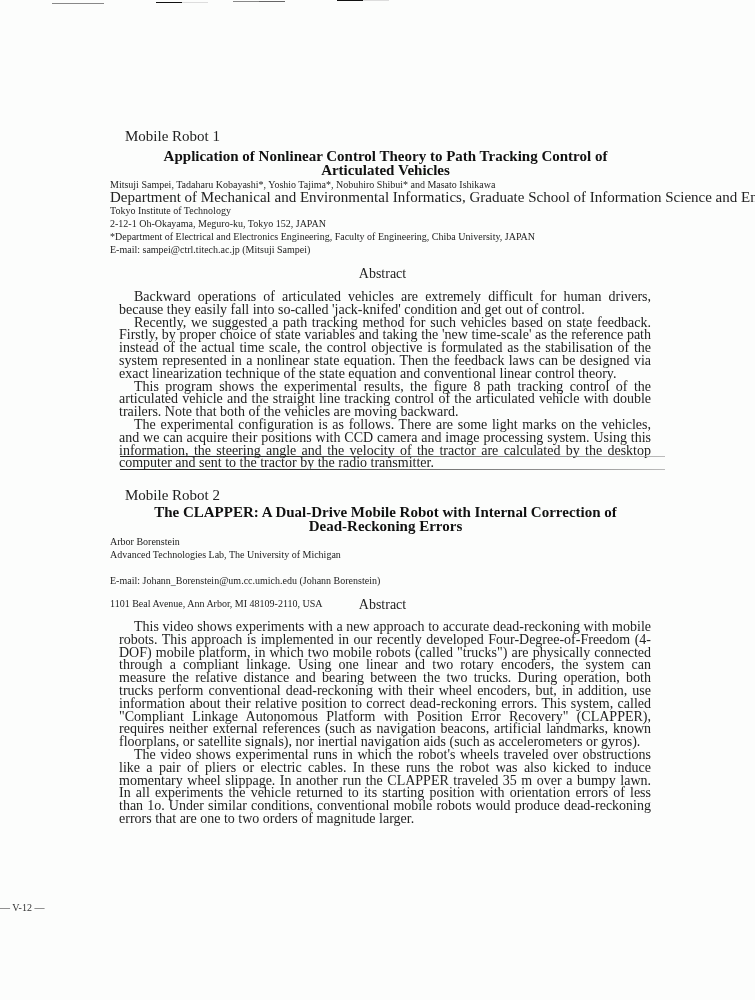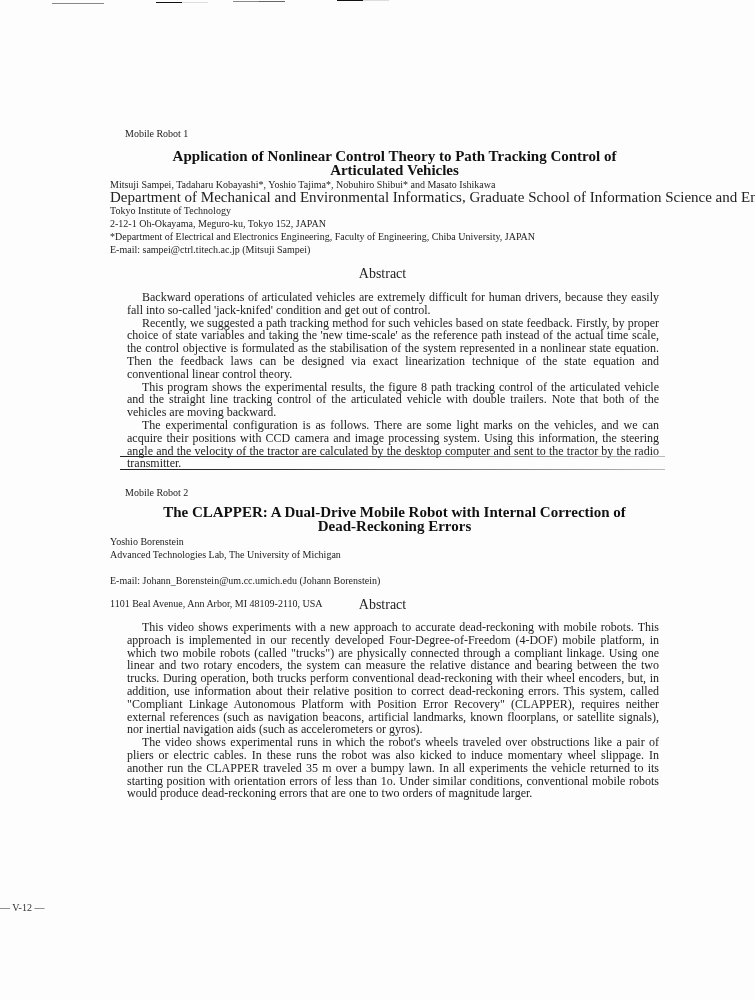--- a/index.html
+++ b/index.html
@@ -29,27 +29,27 @@
     }
     .page {
       position: absolute;
       left: 110px;
       top: 0;
       width: 545px;
     }
     .section-label {
       position: absolute;
       left: 15px;
-      font-size: 10px;
+      font-size: 15px;
       font-family: "Liberation Serif", serif;
       color: #222;
     }
     .title {
       position: absolute;
-      left: 12px;
+      left: 3px;
       width: 545px;
       text-align: center;
       font-family: "Liberation Serif", serif;
       font-weight: bold;
       font-size: 15px;
       line-height: 15px;
       color: #111;
     }
     .center-line {
       position: absolute;
@@ -65,24 +65,24 @@
       position: absolute;
       left: 0;
       width: 545px;
       text-align: center;
       font-family: "Liberation Serif", serif;
       font-size: 14px;
       color: #222;
     }
     .abstract-body {
       position: absolute;
-      left: 17px;
+      left: 9px;
       width: 532px;
       font-family: "Liberation Serif", serif;
-      font-size: 12px;
+      font-size: 14px;
       line-height: 12.8px;
       color: #222;
       text-align: justify;
     }
     .abstract-body p {
       margin: 0;
       text-indent: 15px;
     }
     .rule {
       position: absolute;
@@ -139,21 +139,21 @@
   </div>
 
   <div class="rule" style="top:456px;"></div>
   <div class="rule" style="top:469px;"></div>
 
   <div class="section-label" style="top:487px;">Mobile Robot 2</div>
 
   <div class="title" style="top:505px;">The CLAPPER: A Dual-Drive Mobile Robot with Internal Correction of</div>
   <div class="title" style="top:519px;">Dead-Reckoning Errors</div>
 
-  <div class="center-line" style="top:535px;">Yoshio Borenstein</div>
+  <div class="center-line" style="top:535px;">Arbor Borenstein</div>
   <div class="center-line" style="top:548px;">Advanced Technologies Lab, The University of Michigan</div>
   <div class="center-line" style="top:561px;margin-top:36px;">1101 Beal Avenue, Ann Arbor, MI 48109-2110, USA</div>
   <div class="center-line" style="top:574px;">E-mail: Johann_Borenstein@um.cc.umich.edu (Johann Borenstein)</div>
 
   <div class="abstract-heading" style="top:597px;">Abstract</div>
 
   <div class="abstract-body" style="top:621px;">
     <p>This video shows experiments with a new approach to accurate dead-reckoning with mobile robots. This approach is implemented in our recently developed Four-Degree-of-Freedom (4-DOF) mobile platform, in which two mobile robots (called "trucks") are physically connected through a compliant linkage. Using one linear and two rotary encoders, the system can measure the relative distance and bearing between the two trucks. During operation, both trucks perform conventional dead-reckoning with their wheel encoders, but, in addition, use information about their relative position to correct dead-reckoning errors. This system, called "Compliant Linkage Autonomous Platform with Position Error Recovery" (CLAPPER), requires neither external references (such as navigation beacons, artificial landmarks, known floorplans, or satellite signals), nor inertial navigation aids (such as accelerometers or gyros).</p>
     <p>The video shows experimental runs in which the robot's wheels traveled over obstructions like a pair of pliers or electric cables. In these runs the robot was also kicked to induce momentary wheel slippage. In another run the CLAPPER traveled 35 m over a bumpy lawn. In all experiments the vehicle returned to its starting position with orientation errors of less than 1o. Under similar conditions, conventional mobile robots would produce dead-reckoning errors that are one to two orders of magnitude larger.</p>
   </div>

